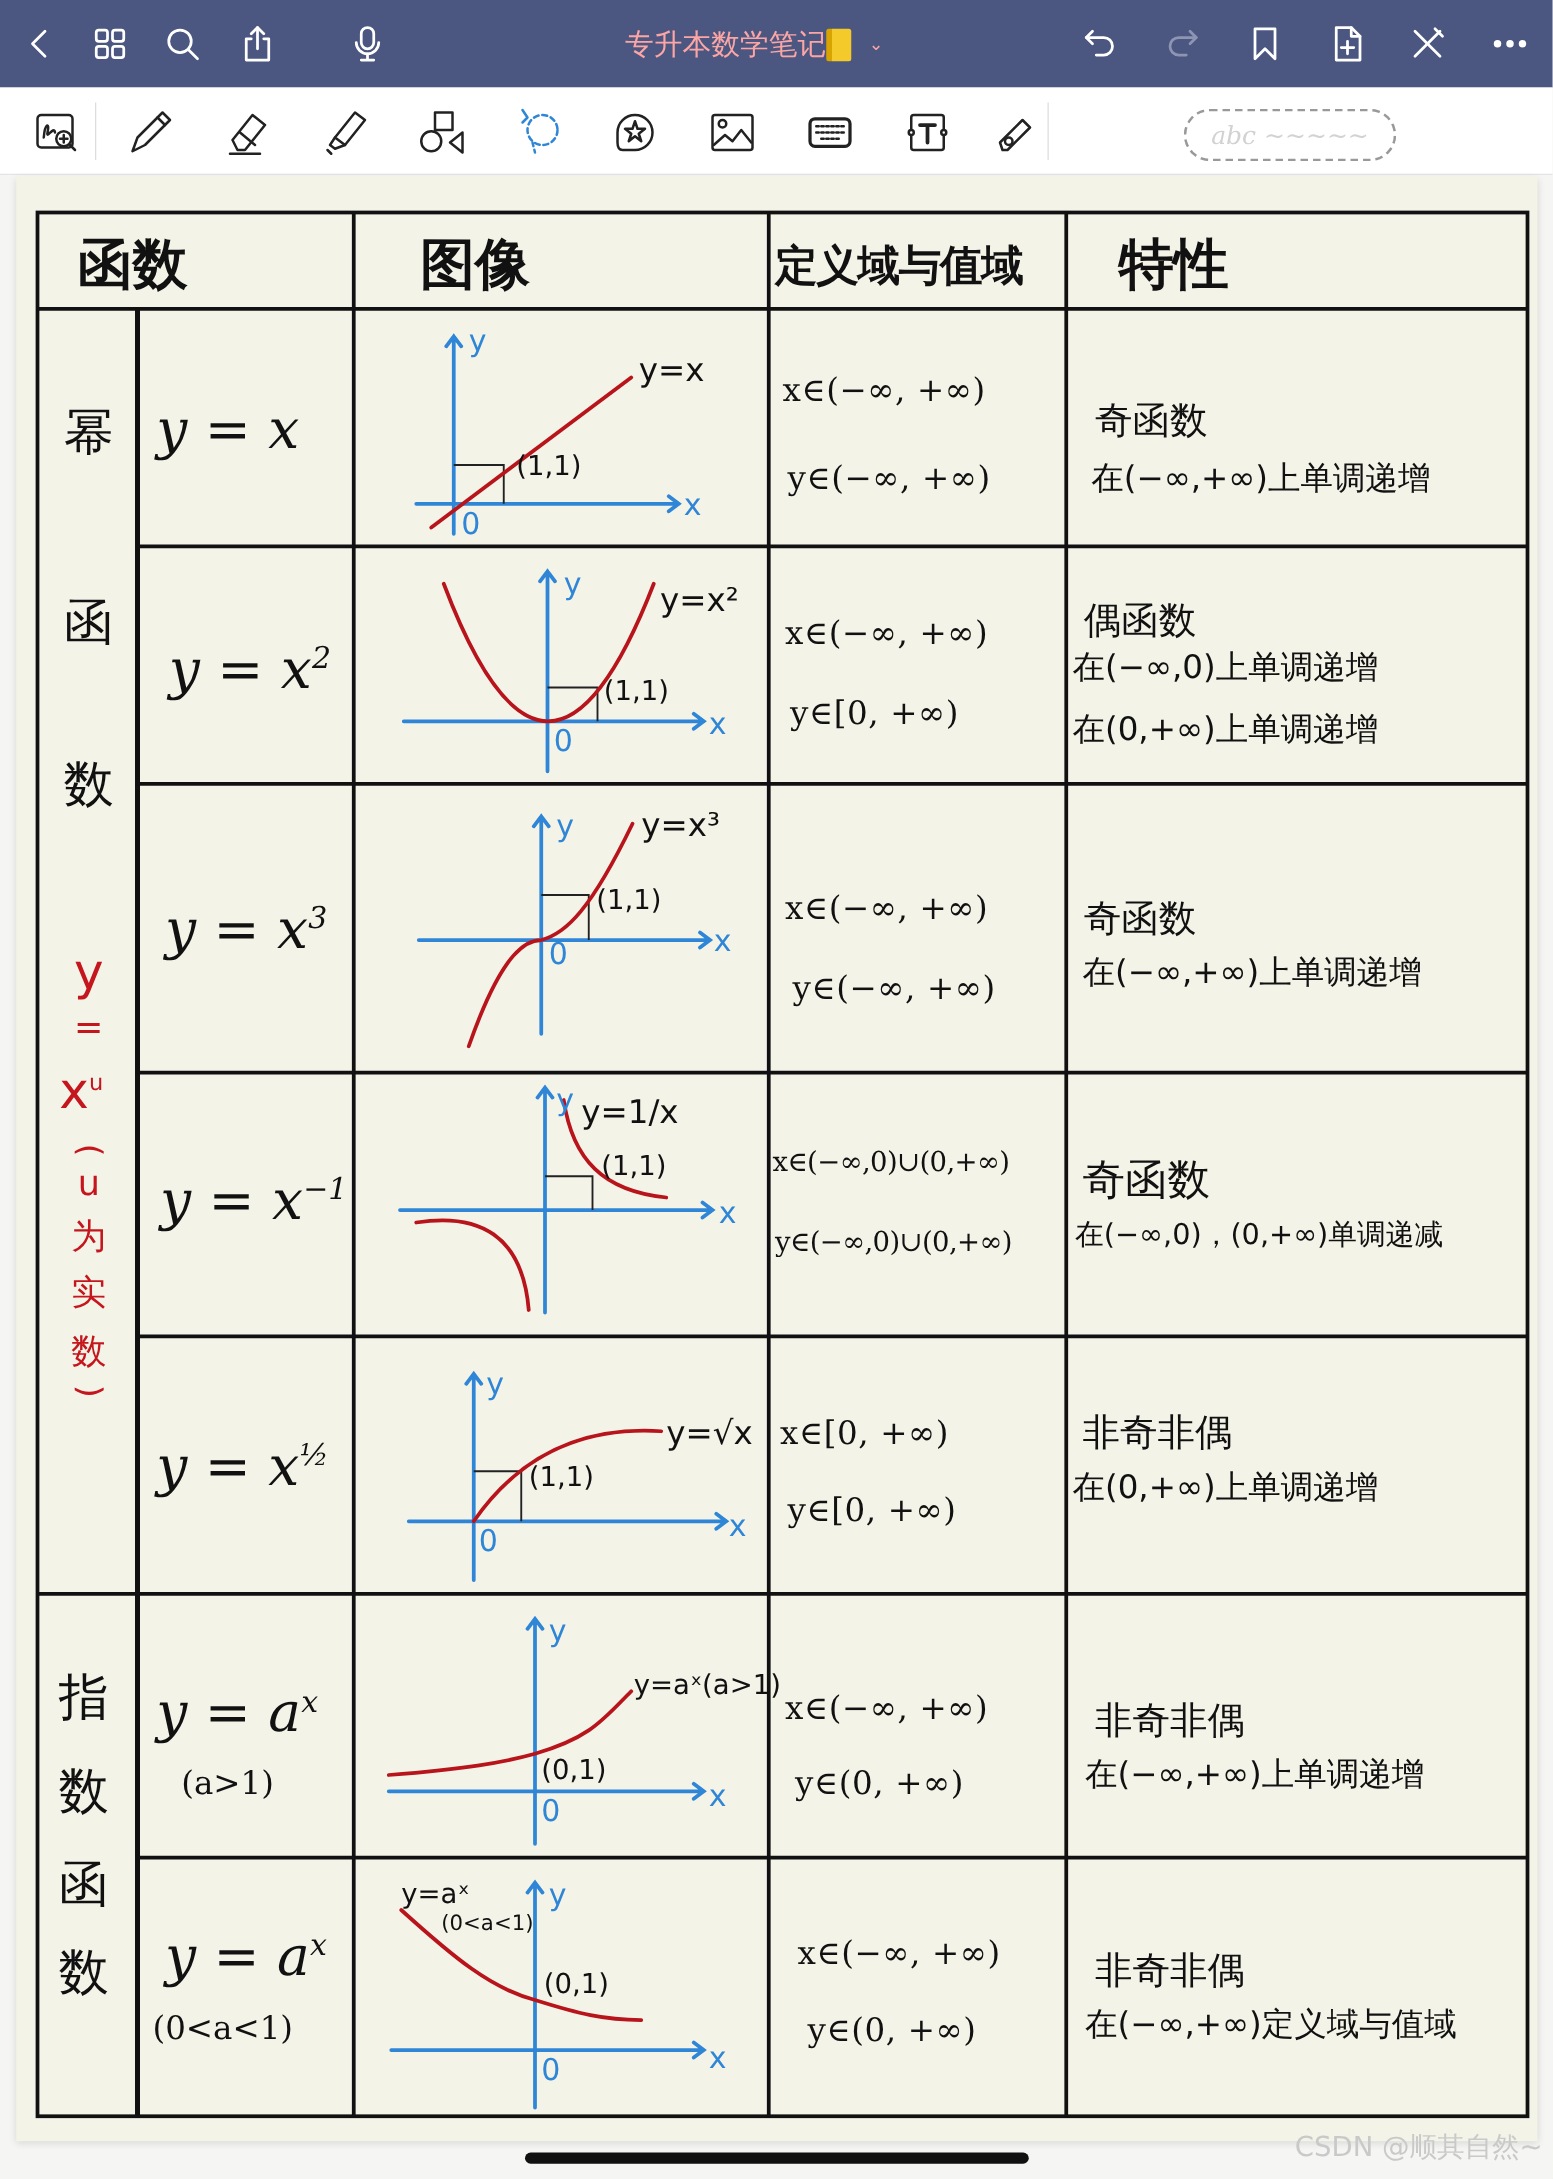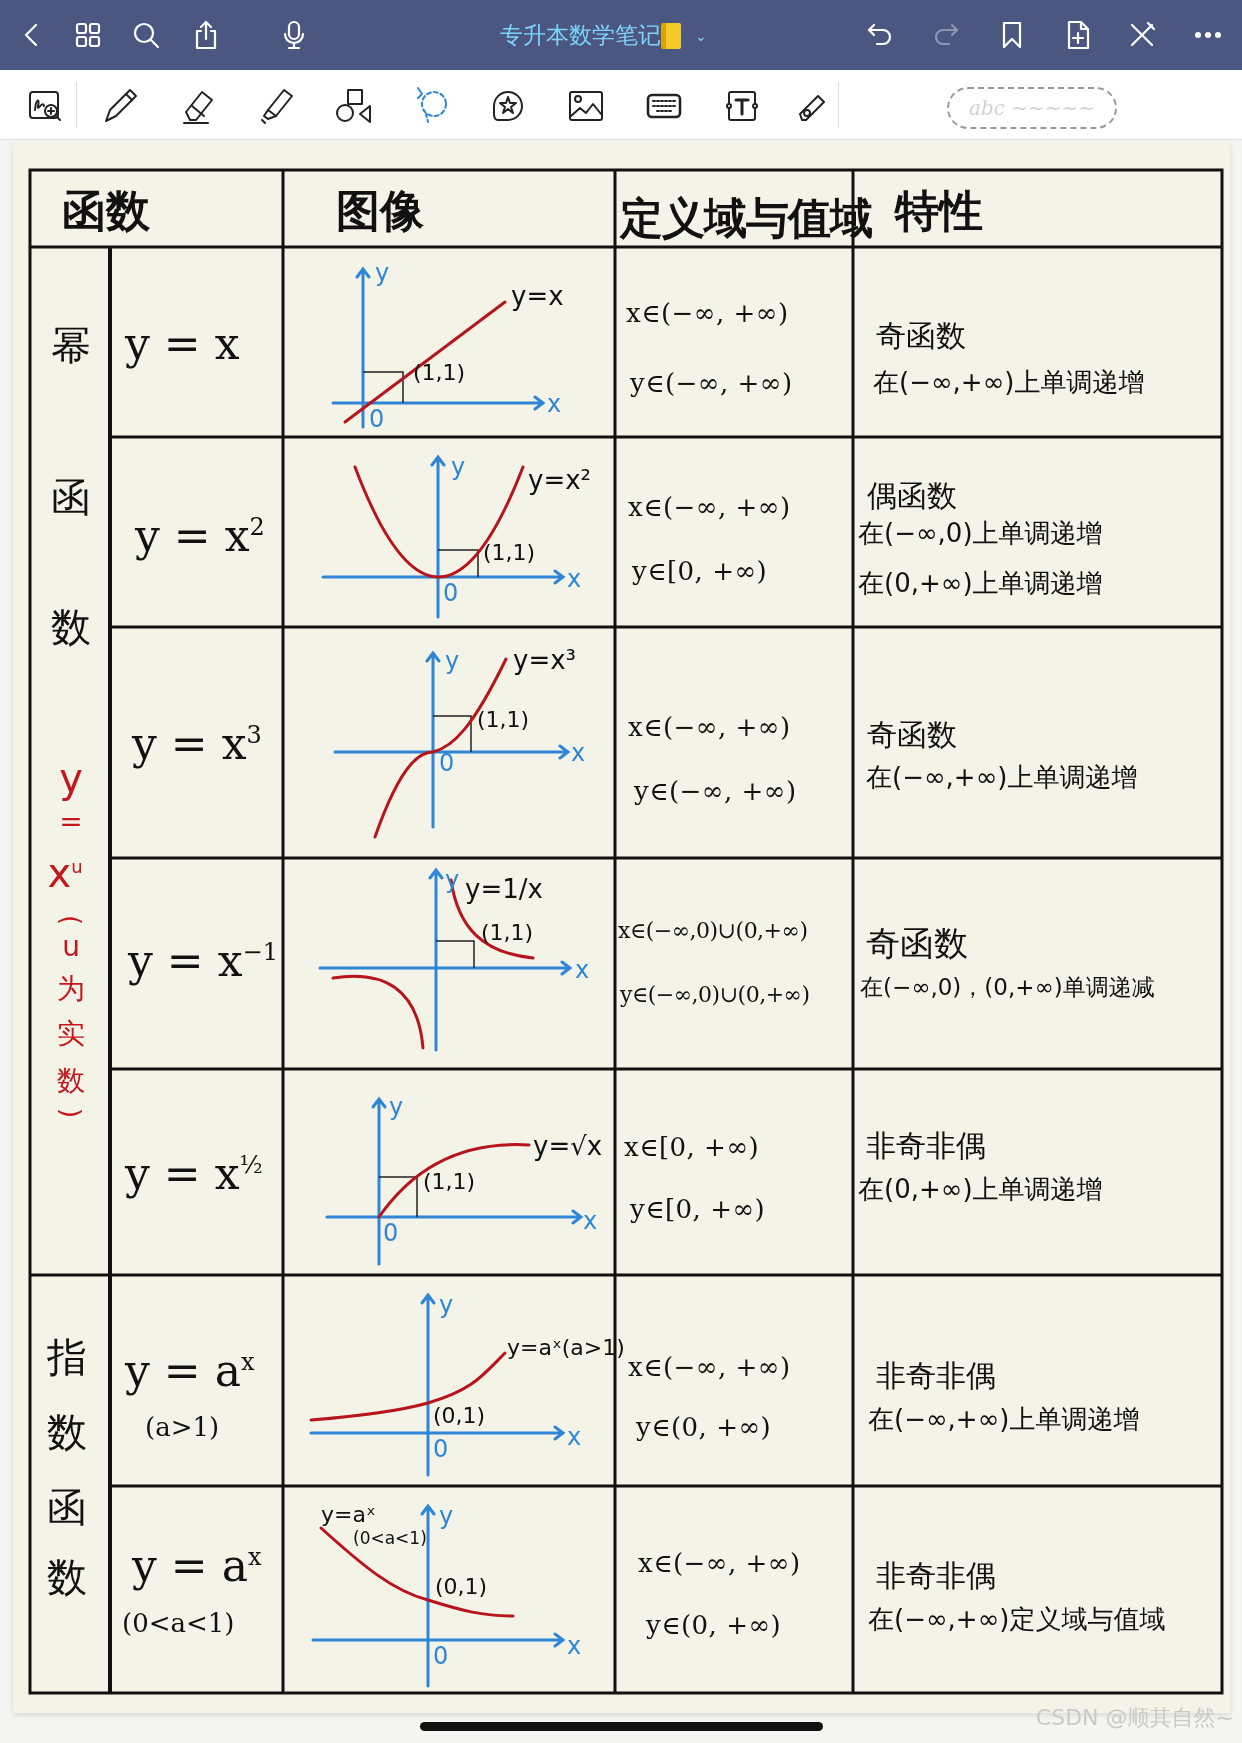--- a/index.html
+++ b/index.html
@@ -1,34 +1,34 @@
 <!DOCTYPE html>
 <html><head>
 <meta charset="utf-8">
 <style>
   * { box-sizing: border-box; margin: 0; padding: 0; }
   html, body { width: 1242px; height: 1743px; overflow: hidden; background: #f5f5f3; font-family: "DejaVu Sans", sans-serif; }
   .topbar { position: absolute; left: 0; top: 0; width: 1242px; height: 70px; background: #4b5781; color: #fff; }
   .topbar .ico { position: absolute; top: 17px; width: 36px; height: 36px; display: flex; align-items: center; justify-content: center; cursor: pointer; }
   .topbar .ico svg { width: 30px; height: 30px; stroke: #fff; fill: none; stroke-width: 2.2; stroke-linecap: round; stroke-linejoin: round; }
-  .topbar .title { position: absolute; left: 500px; top: 20px; font-size: 23px; color: #7dd3fc; display: flex; align-items: center; gap: 0; cursor: pointer; }
+  .topbar .title { position: absolute; left: 500px; top: 20px; font-size: 23px; color: #fca5a5; display: flex; align-items: center; gap: 0; cursor: pointer; }
   .notebook-emoji { display: inline-block; width: 20px; height: 26px; background: linear-gradient(90deg,#d7a400 0 25%, #f4c92a 25% 100%); border-radius: 2px; }
   .title .chev { font-size: 14px; margin-left: 14px; }
   .toolbar { position: absolute; left: 0; top: 70px; width: 1242px; height: 70px; background: #ffffff; border-bottom: 1px solid #e4e4e4; }
   .toolbar .tool { position: absolute; top: 14px; width: 44px; height: 44px; display: flex; align-items: center; justify-content: center; cursor: pointer; }
   .toolbar .tool svg { width: 40px; height: 40px; fill: none; stroke: #222; stroke-width: 2; stroke-linecap: round; stroke-linejoin: round; }
   .toolbar .sep { position: absolute; top: 12px; width: 1px; height: 46px; background: #ddd; }
   .toolbar .pill { position: absolute; left: 947px; top: 17px; width: 170px; height: 42px; border: 2px dashed #999; border-radius: 22px; display: flex; align-items: center; justify-content: center; color: #d2d2d2; font-style: italic; font-size: 20px; font-family: "DejaVu Serif", serif; cursor: pointer; }
   .paper { position: absolute; left: 13px; top: 141px; width: 1217px; height: 1572px; background: #f4f3e8; box-shadow: 0 2px 6px rgba(0,0,0,0.12); }
   .grid { position: absolute; left: 0; top: 0; width: 1242px; height: 1743px; pointer-events: none; }
   .hw { position: absolute; color: #111; font-family: "DejaVu Sans", sans-serif; white-space: nowrap; }
   .hdr { font-size: 44px; font-weight: bold; top: 182px; }
   .grp { position: absolute; font-size: 40px; color: #111; width: 70px; text-align: center; }
   .red { color: #c4161c; }
-  .func { font-size: 44px; font-family: "DejaVu Serif", serif; }
+  .func { font-size: 44px; font-family: "DejaVu Serif", serif; font-style: italic; }
   .func sup { font-size: 24px; }
   .cond { font-size: 26px; font-family: "DejaVu Serif", serif; }
   .dom { font-size: 26px; font-family: "DejaVu Serif", serif; letter-spacing: 0.5px; }
   .prop1 { font-size: 30px; margin-top: 11px; }
   .prop2 { font-size: 26px; }
   svg.graph { position: absolute; overflow: visible; }
   .axis { stroke: #2f86d6; stroke-width: 3; fill: none; stroke-linecap: round; }
   .curve { stroke: #b8141c; stroke-width: 3; fill: none; stroke-linecap: round; }
   .guide { stroke: #222; stroke-width: 1.5; fill: none; }
   .lbl-blue { fill: #2f86d6; font-size: 24px; font-family: "DejaVu Sans", sans-serif; }
@@ -216,21 +216,21 @@
     <line x1="110" y1="627" x2="1222" y2="627"></line>
     <line x1="110" y1="858" x2="1222" y2="858"></line>
     <line x1="110" y1="1069" x2="1222" y2="1069"></line>
     <line x1="30" y1="1275" x2="1222" y2="1275"></line>
     <line x1="110" y1="1486" x2="1222" y2="1486"></line>
   </g>
 </svg>
 
 <div class="hw hdr" style="left:62px">函数</div>
 <div class="hw hdr" style="left:336px">图像</div>
-<div class="hw hdr" style="left:620px;font-size:43px;top:190px;letter-spacing:-1px">定义域与值域</div>
+<div class="hw hdr" style="left:620px;font-size:34px;top:190px;letter-spacing:-1px">定义域与值域</div>
 <div class="hw hdr" style="left:895px">特性</div>
 
 <div class="grp" style="left:36px;top:318px">幂</div>
 <div class="grp" style="left:36px;top:470px">函</div>
 <div class="grp" style="left:36px;top:600px">数</div>
 <div class="grp red" style="left:36px;top:755px;font-size:40px">y</div>
 <div class="grp red" style="left:36px;top:805px;font-size:28px">=</div>
 <div class="grp red" style="left:30px;top:850px;font-size:40px"><span>x</span><sup style="font-size:18px">u</sup></div>
 <div class="grp red" style="left:36px;top:905px;font-size:26px;transform:rotate(90deg)">(</div>
 <div class="grp red" style="left:36px;top:930px;font-size:28px">u</div>

